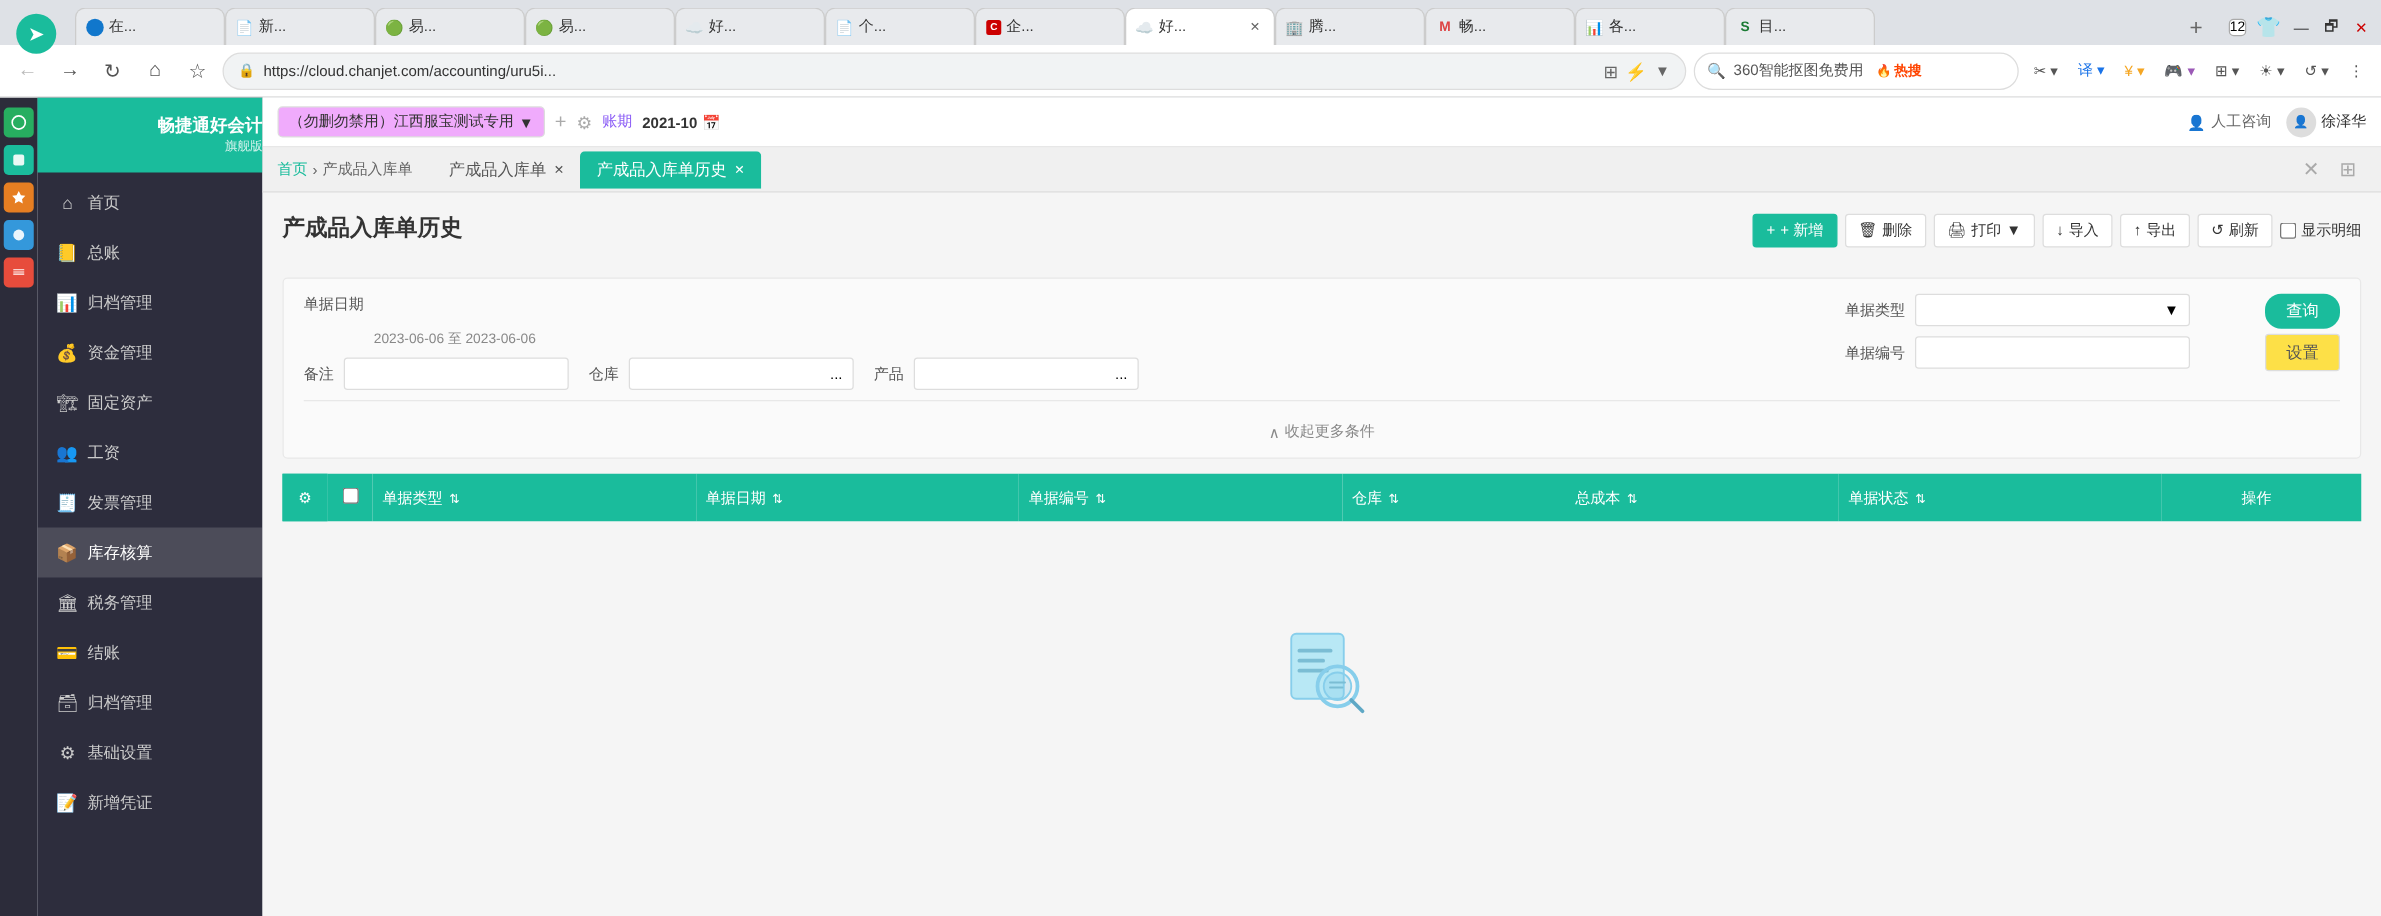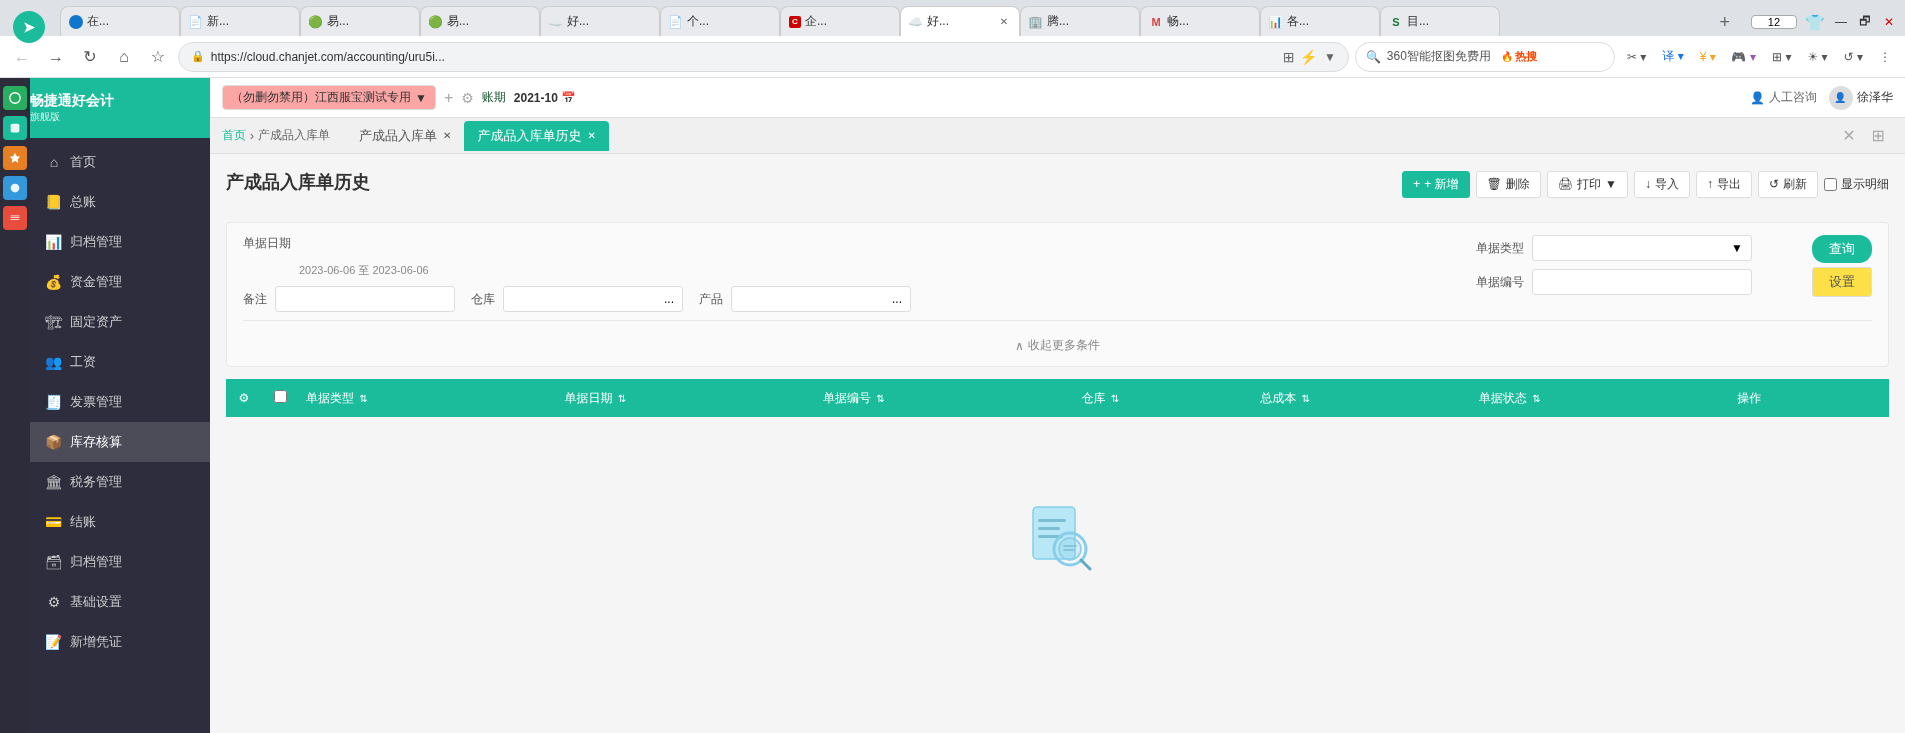--- a/index.html
+++ b/index.html
@@ -9,21 +9,21 @@
     .browser-frame { width: 100%; height: 100%; display: flex; flex-direction: column; background: #dee1e6; }
     
     
     .tab-bar { height: 36px; background: #dee1e6; display: flex; align-items: flex-end; padding-left: 60px; gap: 0; }
     .tab { height: 30px; min-width: 120px; max-width: 180px; background: #e8eaed; border-radius: 8px 8px 0 0; display: flex; align-items: center; padding: 0 8px; font-size: 12px; color: #333; gap: 4px; cursor: pointer; border: 1px solid #ccc; border-bottom: none; }
     .tab.active { background: #fff; z-index: 1; }
     .tab-icon { width: 14px; height: 14px; display: flex; align-items: center; justify-content: center; flex-shrink: 0; }
     .tab-title { overflow: hidden; text-overflow: ellipsis; white-space: nowrap; flex: 1; }
     .tab-close { width: 14px; height: 14px; border-radius: 50%; display: flex; align-items: center; justify-content: center; font-size: 10px; color: #666; cursor: pointer; }
     .tab-new { width: 28px; height: 28px; display: flex; align-items: center; justify-content: center; font-size: 18px; color: #666; cursor: pointer; margin-left: 4px; }
-    .tab-count { background: #fff; border: 1px solid #aaa; border-radius: 4px; padding: 0 16px; font-size: 11px; margin-left: 4px; }
+    .tab-count { background: #fff; border: 1px solid #aaa; border-radius: 4px; padding: 0 0; font-size: 11px; margin-left: 4px; }
     .browser-controls-right { margin-left: auto; display: flex; align-items: center; gap: 8px; padding-right: 8px; }
     .win-btn { width: 16px; height: 16px; display: flex; align-items: center; justify-content: center; font-size: 12px; color: #333; cursor: pointer; }
 
     
     .nav-bar { height: 42px; background: #fff; display: flex; align-items: center; padding: 0 8px; gap: 6px; border-bottom: 1px solid #ddd; }
     .nav-btn { width: 28px; height: 28px; display: flex; align-items: center; justify-content: center; color: #555; cursor: pointer; border-radius: 4px; font-size: 16px; }
     .nav-btn.disabled { color: #bbb; cursor: default; }
     .address-bar { flex: 1; height: 30px; background: #f1f3f4; border: 1px solid #ddd; border-radius: 15px; display: flex; align-items: center; padding: 0 12px; gap: 6px; font-size: 12px; color: #333; }
     .address-lock { color: #1a73e8; font-size: 11px; }
     .address-url { flex: 1; color: #333; }
@@ -40,35 +40,35 @@
     .rail-icon { width: 24px; height: 24px; border-radius: 4px; display: flex; align-items: center; justify-content: center; cursor: pointer; }
     .rail-icon.green { background: #27ae60; }
     .rail-icon.teal { background: #1abc9c; }
     .rail-icon.orange { background: #e67e22; }
     .rail-icon.blue-light { background: #3498db; }
     .rail-icon.red { background: #e74c3c; }
     .rail-icon svg { width: 14px; height: 14px; fill: white; }
 
     
     .sidebar { width: 180px; background: #2d2d3d; display: flex; flex-direction: column; }
-    .sidebar-header { height: 60px; background: #1abc9c; display: flex; align-items: flex-start; justify-content: center; flex-direction: column; }
+    .sidebar-header { height: 60px; background: #1abc9c; display: flex; align-items: flex-end; justify-content: center; flex-direction: column; }
     .sidebar-title { color: white; font-size: 14px; font-weight: bold; }
     .sidebar-subtitle { color: rgba(255,255,255,0.8); font-size: 10px; }
     .sidebar-nav { flex: 1; overflow-y: auto; padding: 4px 0; }
     .sidebar-item { height: 40px; display: flex; align-items: center; padding: 0 16px; gap: 8px; cursor: pointer; color: #ccc; font-size: 13px; }
     .sidebar-item.active { background: rgba(255,255,255,0.15); color: white; }
     .sidebar-item-icon { width: 16px; height: 16px; display: flex; align-items: center; justify-content: center; font-size: 14px; }
 
     
     .main-content { flex: 1; background: #f5f5f5; display: flex; flex-direction: column; overflow: hidden; }
 
     
     .app-top-bar { height: 40px; background: #fff; border-bottom: 1px solid #e0e0e0; display: flex; align-items: center; padding: 0 12px; gap: 8px; }
-    .company-selector { display: flex; align-items: center; gap: 4px; background: #fca5a5; border: 1px solid #ddd; border-radius: 4px; padding: 3px 8px; cursor: pointer; font-size: 12px; color: #333; }
-    .period-label { font-size: 12px; color: #14532d; }
+    .company-selector { display: flex; align-items: center; gap: 4px; background: #f0abfc; border: 1px solid #ddd; border-radius: 4px; padding: 3px 8px; cursor: pointer; font-size: 12px; color: #333; }
+    .period-label { font-size: 12px; color: #8b5cf6; }
     .period-value { font-size: 12px; color: #333; font-weight: bold; display: flex; align-items: center; gap: 4px; }
     .app-top-right { margin-left: auto; display: flex; align-items: center; gap: 12px; }
     .support-link { display: flex; align-items: center; gap: 4px; font-size: 12px; color: #666; cursor: pointer; }
     .user-info { display: flex; align-items: center; gap: 4px; font-size: 12px; color: #333; cursor: pointer; }
     .user-avatar { width: 24px; height: 24px; border-radius: 50%; background: #ddd; display: flex; align-items: center; justify-content: center; font-size: 10px; }
 
     
     .page-tabs { background: #f0f0f0; border-bottom: 1px solid #ddd; display: flex; align-items: center; padding: 0 12px; height: 36px; }
     .breadcrumb { display: flex; align-items: center; gap: 4px; font-size: 12px; color: #666; margin-right: 16px; }
     .page-tab { height: 30px; padding: 0 12px; display: flex; align-items: center; gap: 6px; font-size: 13px; cursor: pointer; color: #555; border: 1px solid transparent; }
@@ -493,21 +493,21 @@
                 <span class="sort-icon">⇅</span>
               </th>
               <th class="sortable">
                 <span>总成本</span>
                 <span class="sort-icon">⇅</span>
               </th>
               <th class="sortable">
                 <span>单据状态</span>
                 <span class="sort-icon">⇅</span>
               </th>
-              <th class="action-col" style="text-align:left;padding-right:16px;">操作</th>
+              <th class="action-col" style="text-align:center;padding-right:16px;">操作</th>
             </tr>
           </thead>
           <tbody>
 
             <tr>
               <td colspan="9" style="text-align:center;padding:80px 0;">
                 <div style="display:flex;flex-direction:column;align-items:center;gap:8px;">
 
                   <div style="position:relative;width:80px;height:80px;margin-bottom:8px;">
                     <svg width="80" height="80" viewBox="0 0 80 80">

